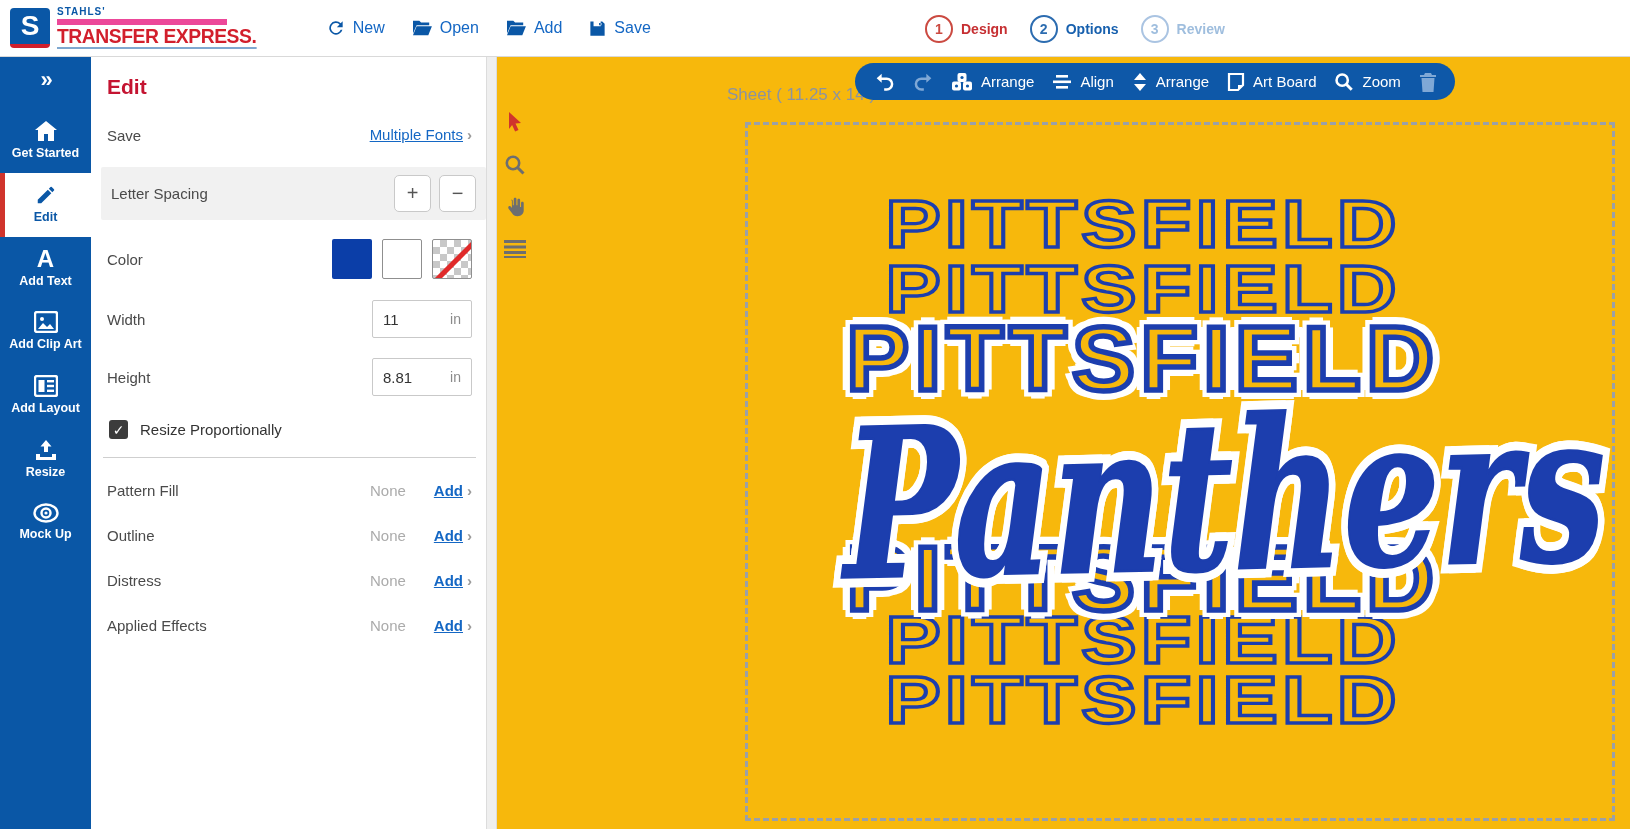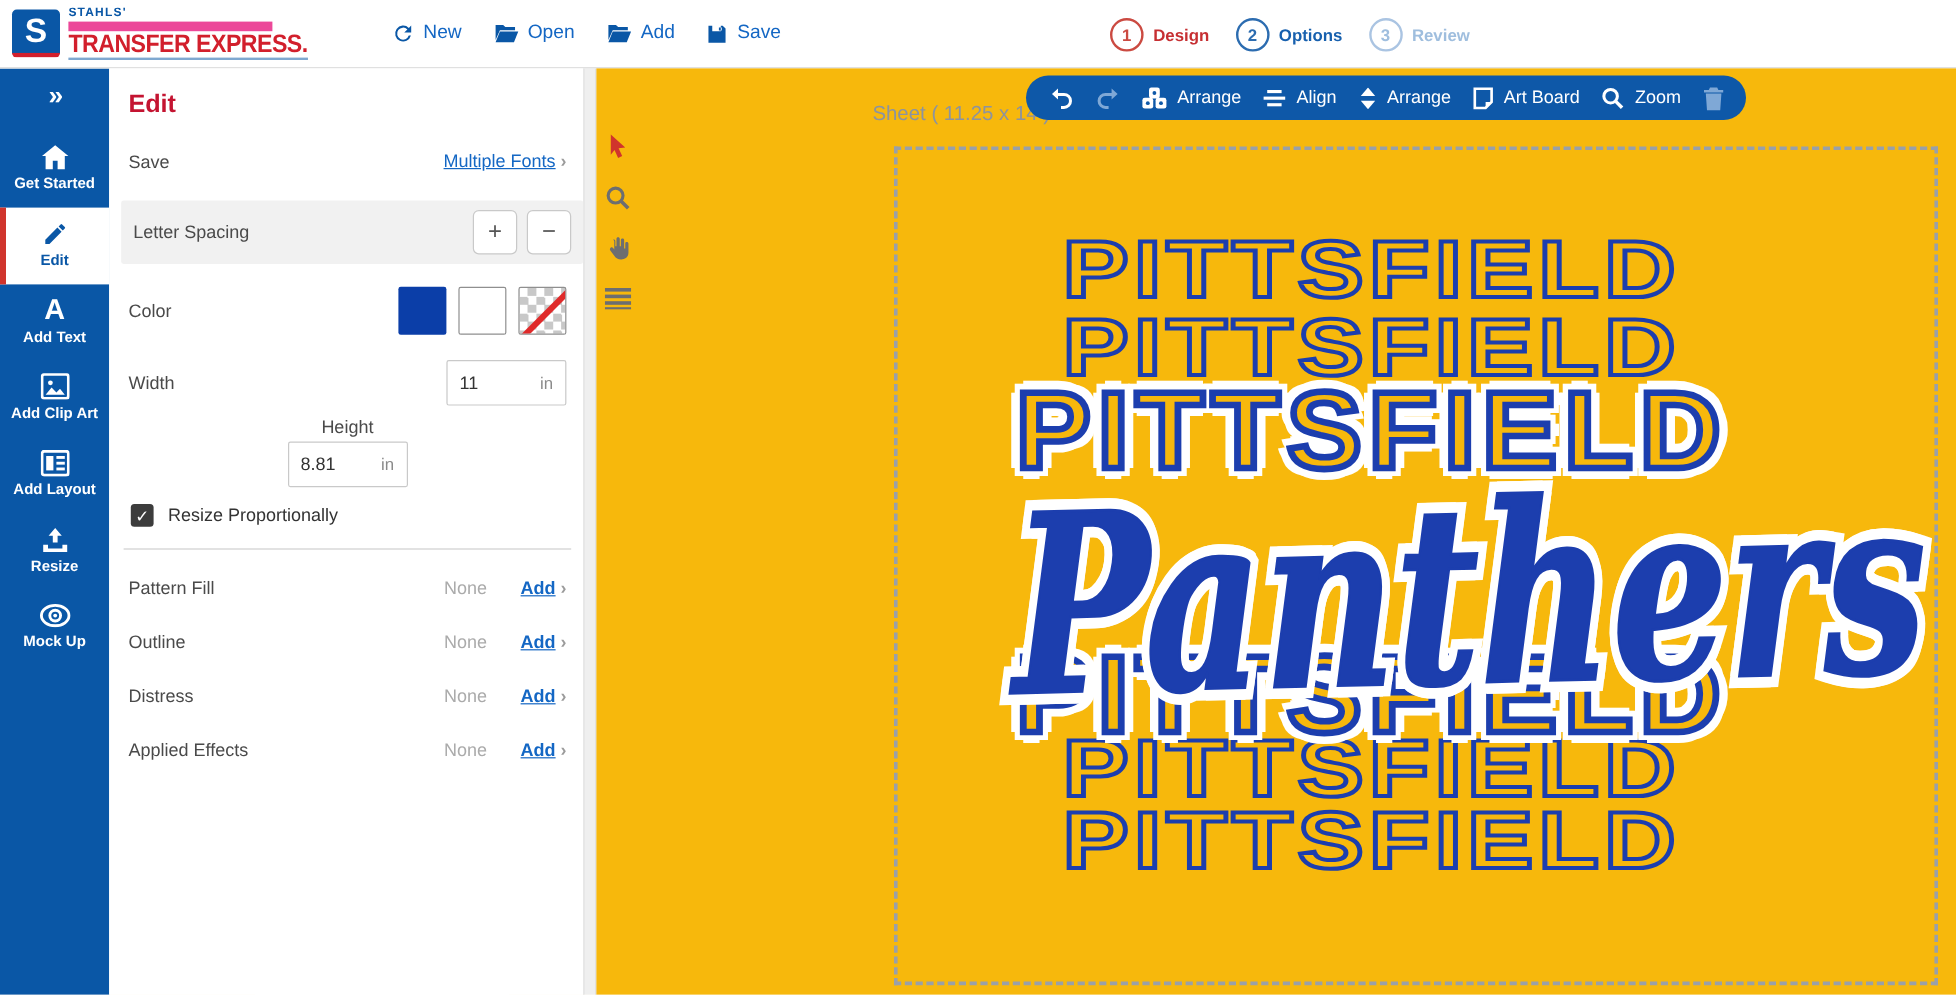--- a/index.html
+++ b/index.html
@@ -3,21 +3,21 @@
 <meta charset="utf-8">
 <style>
   * { margin:0; padding:0; box-sizing:border-box; }
   html,body { width:1630px; height:829px; overflow:hidden; font-family:"Liberation Sans", sans-serif; background:#fff; }
 
   
   .header { height:57px; background:#fff; border-bottom:1px solid #d9d9d9; position:relative; display:flex; align-items:center; }
   .logo { display:flex; align-items:center; gap:7px; padding-left:10px; }
   .logo-s { width:40px; height:40px; background:#0a57a6; border-radius:4px; color:#fff; font-weight:bold; font-size:28px; display:flex; align-items:center; justify-content:center; border-bottom:4px solid #d21f2c; }
   .logo-text { display:flex; flex-direction:column; line-height:1; }
-  .logo-top { font-size:10px; font-weight:bold; color:#0a57a6; letter-spacing:1px; border-bottom:8px solid #ec4899; padding-bottom:2px; width:170px; }
+  .logo-top { font-size:10px; font-weight:bold; color:#0a57a6; letter-spacing:1px; border-bottom:6px solid #ec4899; padding-bottom:2px; width:170px; }
   .logo-main { font-size:21px; font-weight:bold; color:#d21f2c; letter-spacing:-0.5px; transform:scaleX(0.92); transform-origin:left; border-bottom:2px solid #7fa8d0; padding-bottom:1px; }
   .file-actions { display:flex; align-items:center; gap:26px; margin-left:52px; }
   .file-btn { display:flex; align-items:center; gap:7px; color:#1467c4; font-size:16px; cursor:pointer; }
   .file-btn svg { display:block; }
   .steps { position:absolute; left:925px; top:0; height:57px; display:flex; align-items:center; gap:22px; }
   .step { display:flex; align-items:center; gap:8px; }
   .step-circle { width:28px; height:28px; border-radius:50%; border:2px solid; display:flex; align-items:center; justify-content:center; font-size:14px; font-weight:bold; }
   .step-label { font-size:14px; font-weight:bold; }
   .step.red .step-circle { border-color:#cb4a41; color:#cb4a41; }
   .step.red .step-label { color:#c62f32; }
@@ -253,21 +253,21 @@
     </div>
 
     <div class="prow" style="min-height:58px;">
       <span class="plabel">Width</span>
       <span class="dim-input">
         <input value="11" style="">
         <span class="unit">in</span>
       </span>
     </div>
 
-    <div class="prow" style="min-height:58px;flex-direction:column;">
+    <div class="prow" style="min-height:58px;">
       <span class="plabel">Height</span>
       <span class="dim-input">
         <input value="8.81" style="">
         <span class="unit">in</span>
       </span>
     </div>
 
     <div class="check-row">
       <span class="checkbox">✓</span>
       <span class="plabel" style="color:#333;">Resize Proportionally</span>

